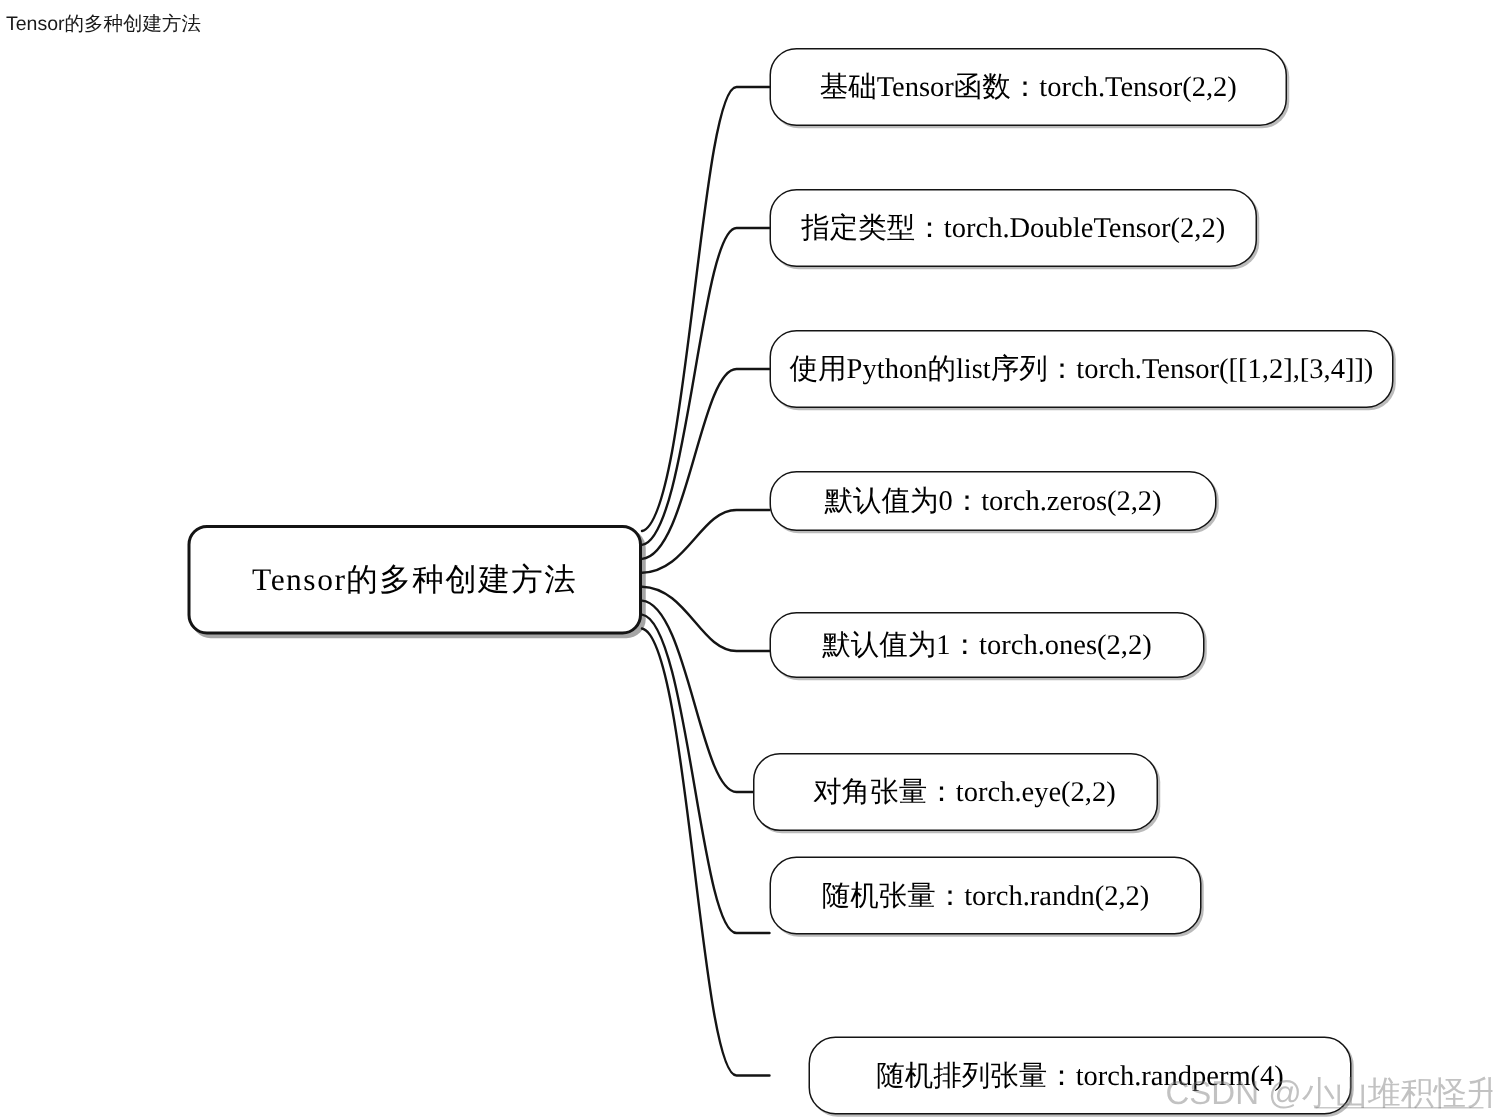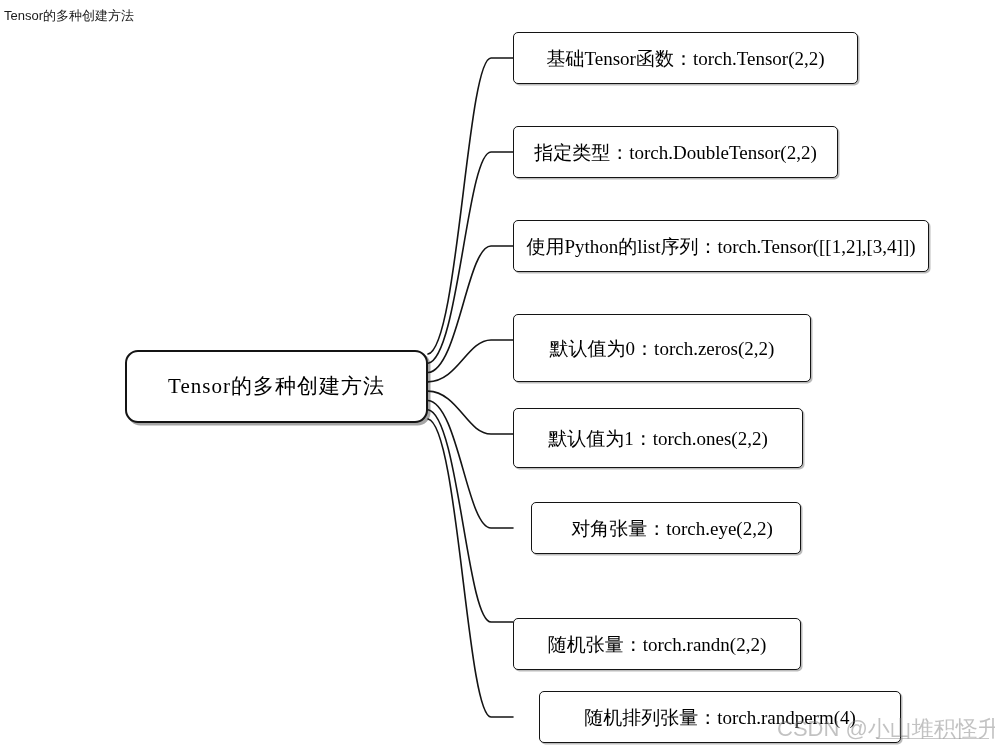--- a/index.html
+++ b/index.html
@@ -29,21 +29,21 @@
     font-size: 13px;
     color: #1a1a1a;
     letter-spacing: 0px;
     white-space: nowrap;
     z-index: 5;
   }
   .node {
     position: absolute;
     box-sizing: border-box;
     border: 1.6px solid #141414;
-    border-radius: 5px;
+    border-radius: 18px;
     background: #ffffff;
     display: flex;
     align-items: center;
     justify-content: center;
     z-index: 3;
     box-shadow: 1.5px 1.5px 0 rgba(30,30,30,0.30);
   }
   .node-label {
     font-family: "Liberation Serif", "DejaVu Serif", serif;
     font-size: 19px;
@@ -99,30 +99,30 @@
     </div>
     <div class="node" style="left: 513px; top: 32px; width: 345px; height: 52px;">
       <span class="node-label">基础Tensor函数：torch.Tensor(2,2)</span>
     </div>
     <div class="node" style="left: 513px; top: 126px; width: 325px; height: 52px;">
       <span class="node-label">指定类型：torch.DoubleTensor(2,2)</span>
     </div>
     <div class="node" style="left: 513px; top: 220px; width: 416px; height: 52px;">
       <span class="node-label">使用Python的list序列：torch.Tensor([[1,2],[3,4]])</span>
     </div>
-    <div class="node" style="left: 513px; top: 314px; width: 298px; height: 68px;">
+    <div class="node" style="left: 513px; top: 314px; width: 298px; height: 40px;">
       <span class="node-label">默认值为0：torch.zeros(2,2)</span>
     </div>
-    <div class="node" style="left: 513px; top: 408px; width: 290px; height: 60px; justify-content: center;">
+    <div class="node" style="left: 513px; top: 408px; width: 290px; height: 44px; justify-content: center;">
       <span class="node-label">默认值为1：torch.ones(2,2)</span>
     </div>
-    <div class="node" style="left: 531px; top: 502px; width: 270px; height: 52px; padding-left: 12px;">
+    <div class="node" style="left: 502px; top: 502px; width: 270px; height: 52px; padding-left: 12px;">
       <span class="node-label">对角张量：torch.eye(2,2)</span>
     </div>
-    <div class="node" style="left: 513px; top: 618px; width: 288px; height: 52px;">
+    <div class="node" style="left: 513px; top: 571px; width: 288px; height: 52px;">
       <span class="node-label">随机张量：torch.randn(2,2)</span>
     </div>
     <div class="node" style="left: 539px; top: 691px; width: 362px; height: 52px; text-align: center;">
       <span class="node-label">随机排列张量：torch.randperm(4)</span>
     </div>
   </div>
 
 <div class="watermark" style="left: 777px; top: 714px;">CSDN @小山堆积怪升级</div>
 <div class="wm-under" style="left: 877px; top: 738px; width: 112px;"></div>
 

